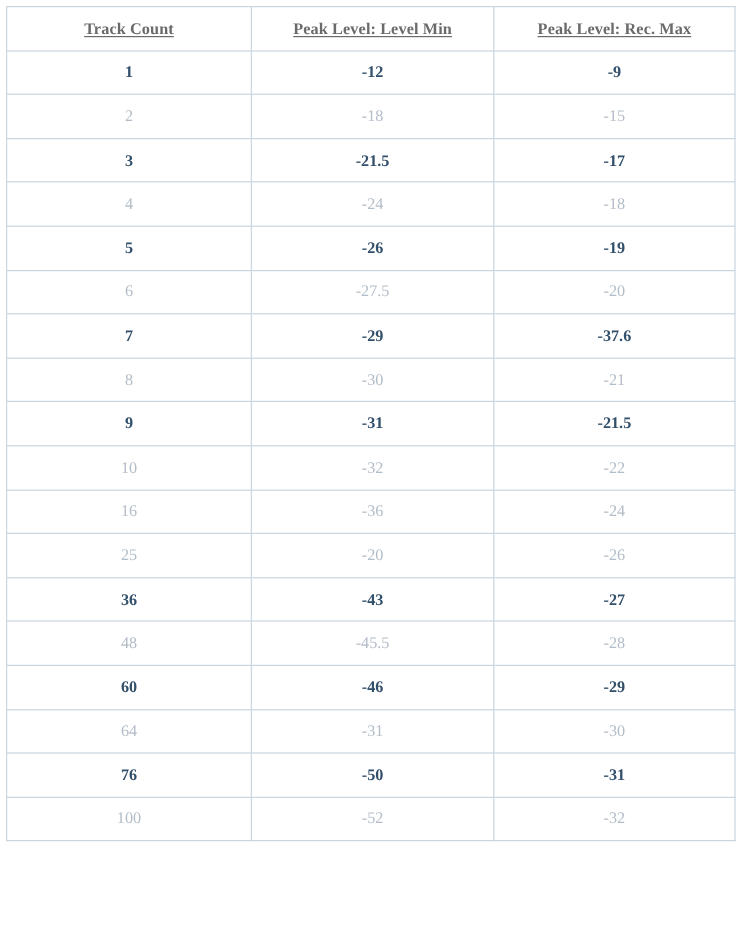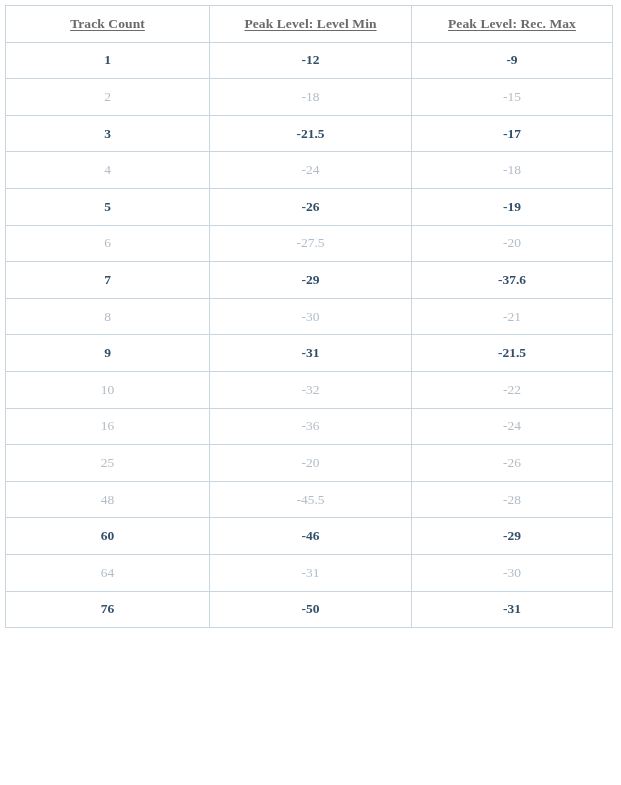--- a/index.html
+++ b/index.html
@@ -143,35 +143,45 @@
         <tr class="row-muted">
           <td>16</td>
           <td>-36</td>
           <td>-24</td>
         </tr>
         <tr class="row-muted">
           <td>25</td>
           <td>-20</td>
           <td>-26</td>
         </tr>
+        <tr class="row-strong">
+          <td>36</td>
+          <td>-43</td>
+          <td>-27</td>
+        </tr>
         <tr class="row-muted">
           <td>48</td>
           <td>-45.5</td>
           <td>-28</td>
         </tr>
         <tr class="row-strong">
           <td>60</td>
           <td>-46</td>
           <td>-29</td>
         </tr>
         <tr class="row-muted">
           <td>64</td>
           <td>-31</td>
           <td>-30</td>
         </tr>
         <tr class="row-strong">
           <td>76</td>
           <td>-50</td>
           <td>-31</td>
         </tr>
+        <tr class="row-muted">
+          <td>100</td>
+          <td>-52</td>
+          <td>-32</td>
+        </tr>
       </tbody>
   </table>
 </div>
 
 </body></html>

